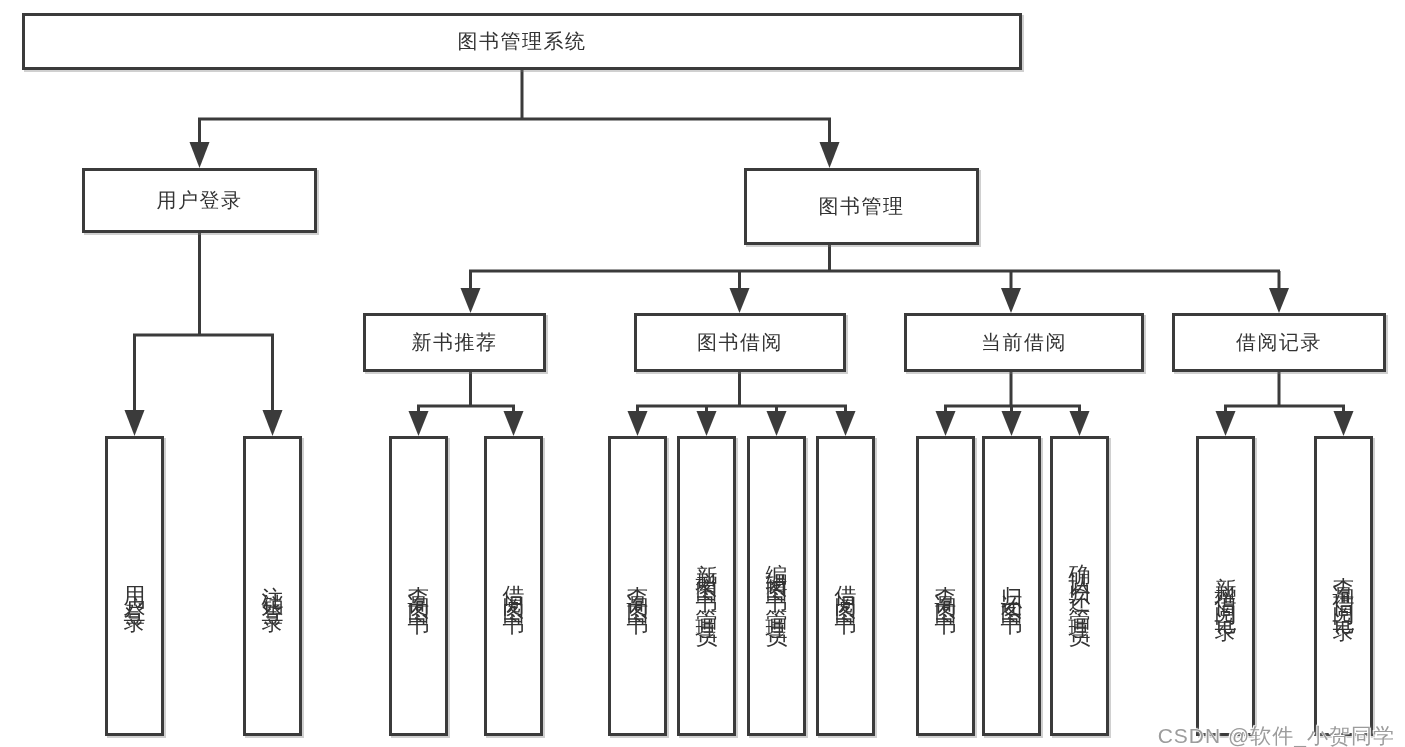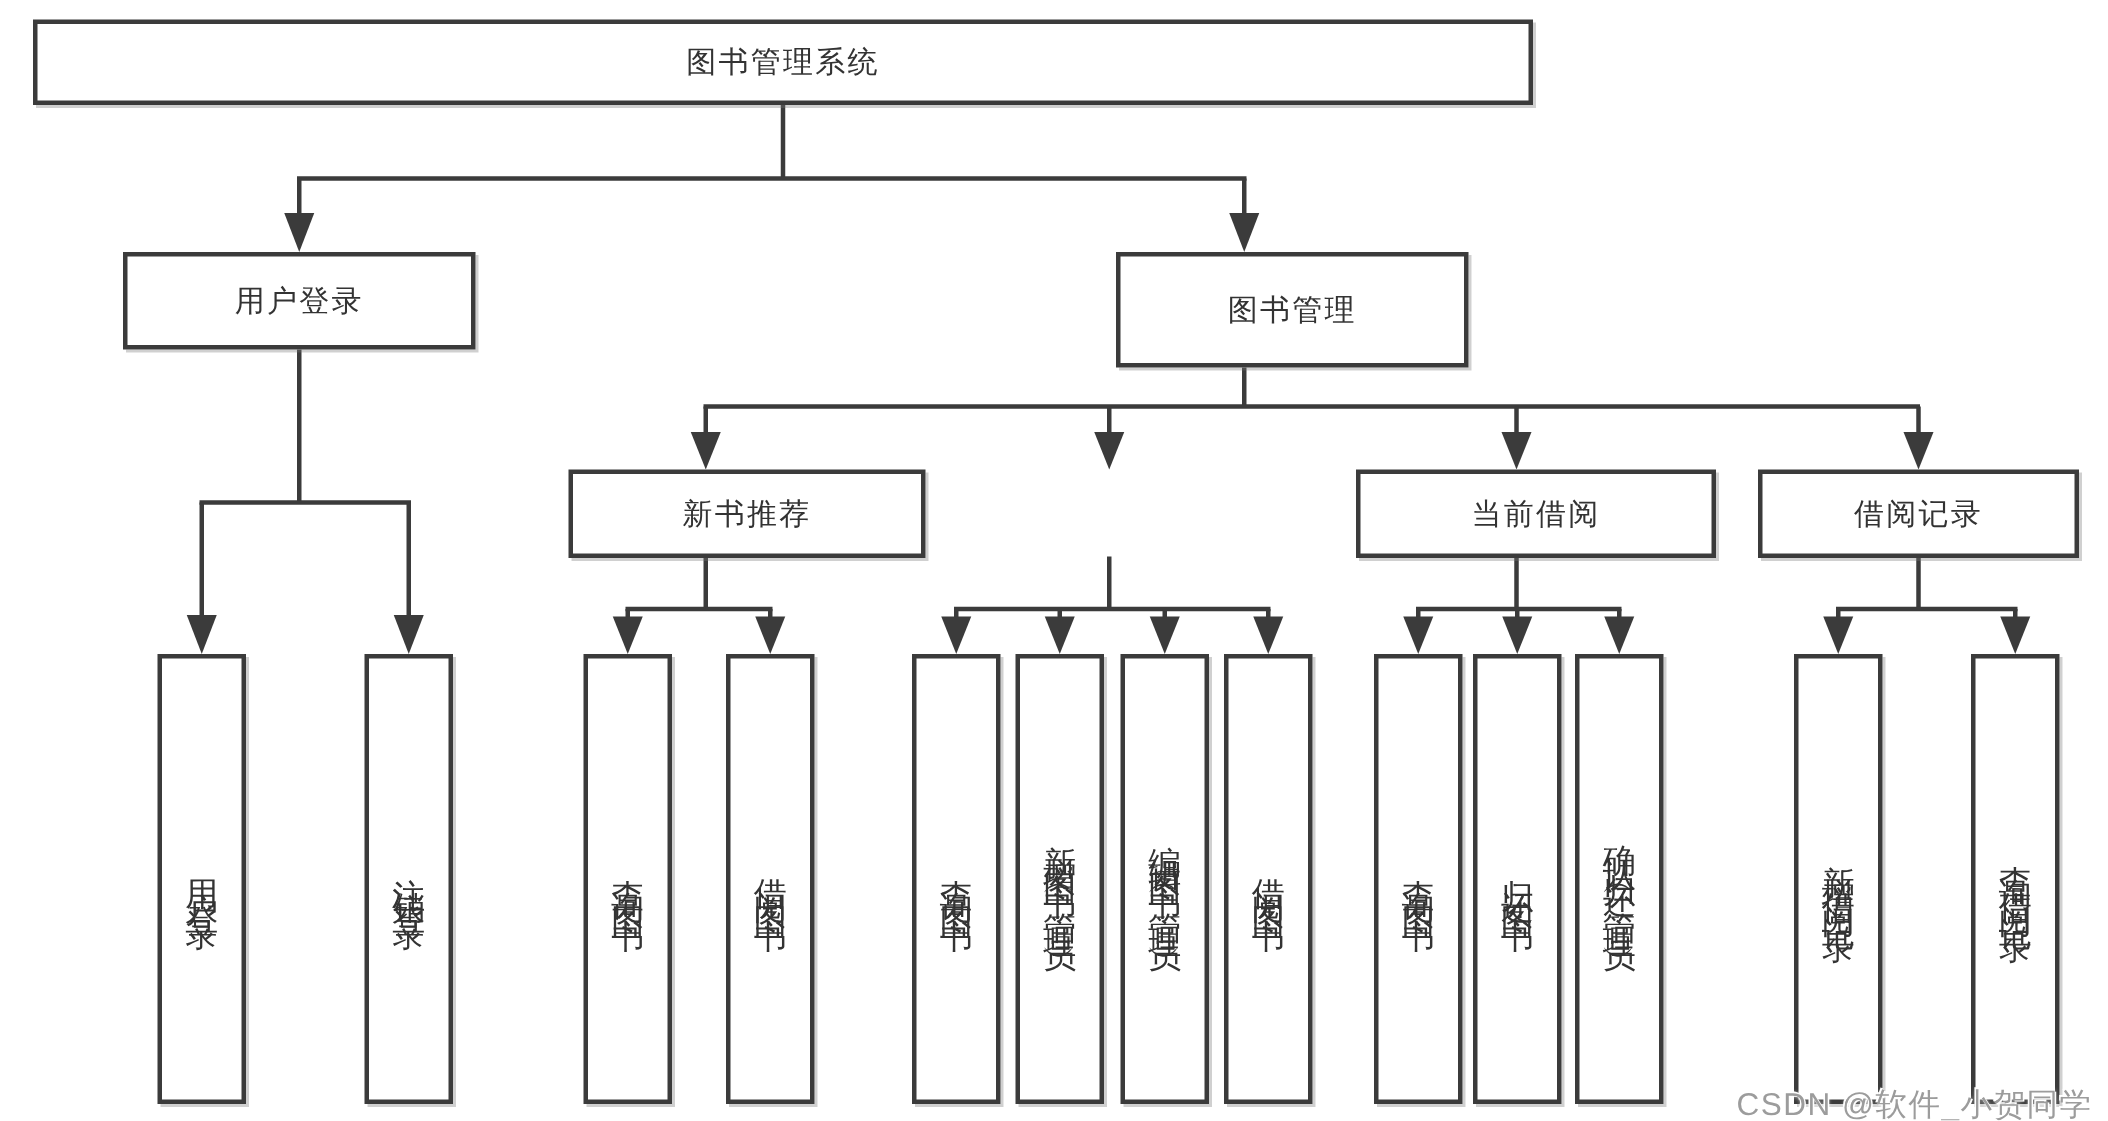--- a/index.html
+++ b/index.html
@@ -110,22 +110,25 @@
     <span class="h-label">图书管理系统</span>
   </div>
 
   <div class="box" style="left:82px; top:168px; width:235px; height:65px;">
     <span class="h-label">用户登录</span>
   </div>
   <div class="box" style="left:712px; top:168px; width:235px; height:77px;margin-left:32px;">
     <span class="h-label">图书管理</span>
   </div>
 
-  <div class="box" style="left:363px; top:313px; width:238px; height:59px;margin-left:16px;">
+  <div class="box" style="left:363px; top:313px; width:183px; height:59px;">
     <span class="h-label">新书推荐</span>
+  </div>
+  <div class="box" style="left:634px; top:313px; width:212px; height:59px;">
+    <span class="h-label">图书借阅</span>
   </div>
   <div class="box" style="left:904px; top:313px; width:240px; height:59px;">
     <span class="h-label">当前借阅</span>
   </div>
   <div class="box" style="left:1172px; top:313px; width:214px; height:59px;">
     <span class="h-label">借阅记录</span>
   </div>
 
   <div class="box leaf" style="left:105px; top:436px; width:59px; height:300px;">
     <span>用户登录</span>

